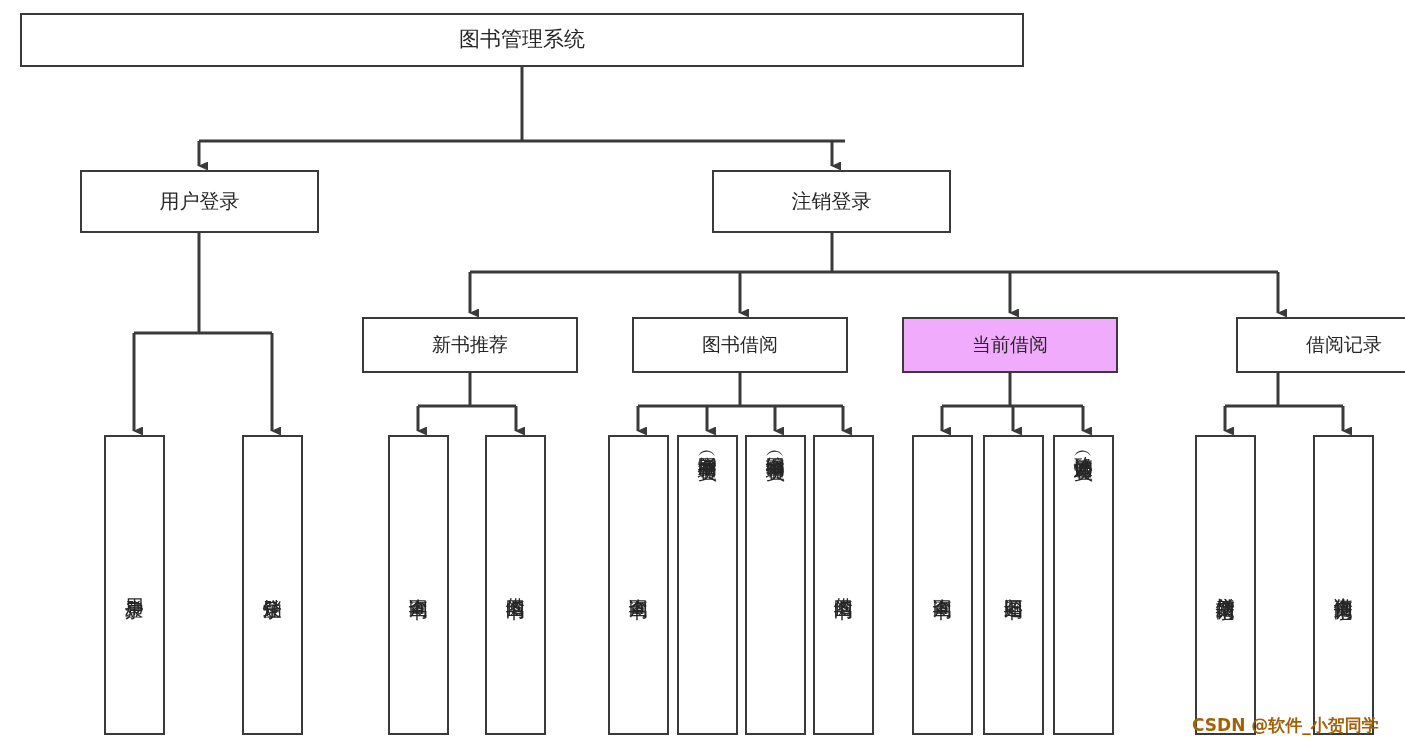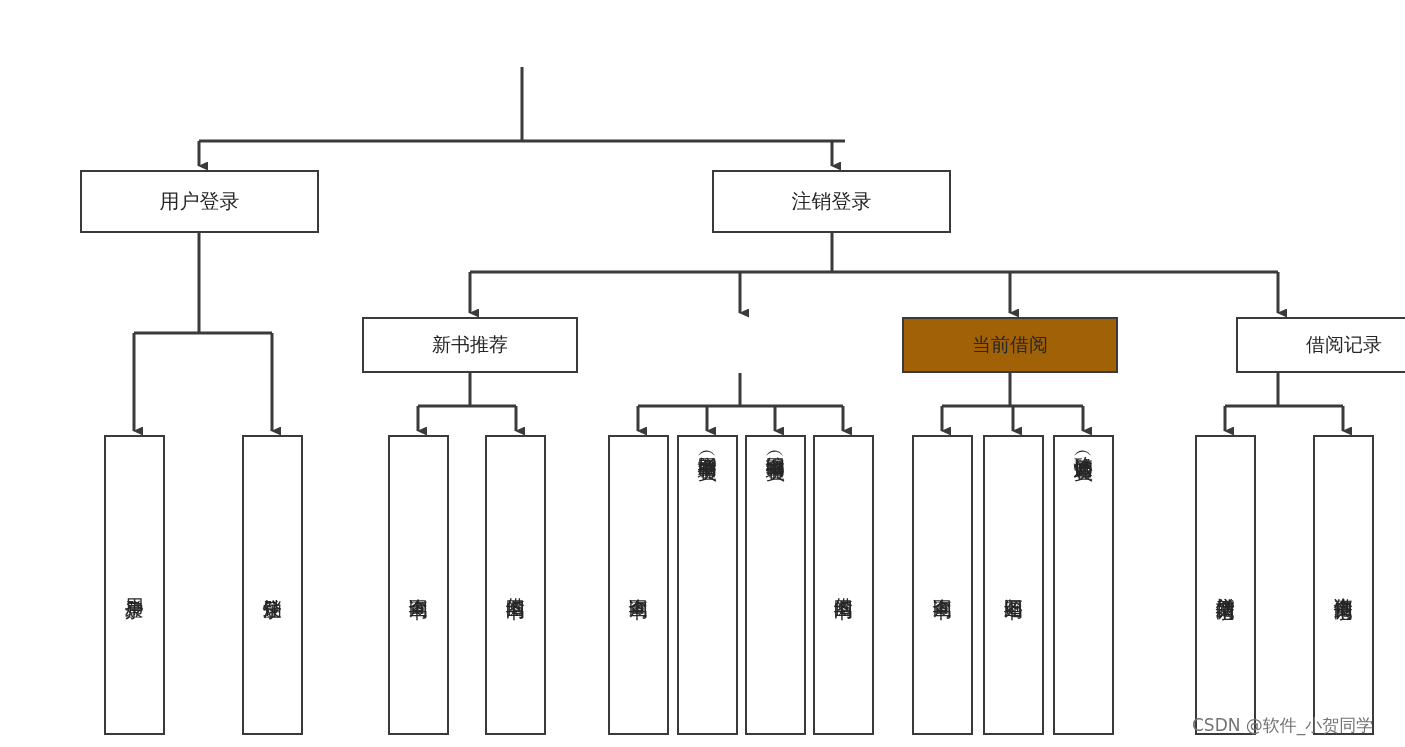--- a/index.html
+++ b/index.html
@@ -120,36 +120,38 @@
       <path d="M1013,406 L1013,431" marker-end="url(#arrowhead)"></path>
       <path d="M1083,406 L1083,431" marker-end="url(#arrowhead)"></path>
 
       <path d="M1278,373 L1278,406"></path>
       <path d="M1225,406 L1343,406"></path>
       <path d="M1225,406 L1225,431" marker-end="url(#arrowhead)"></path>
       <path d="M1343,406 L1343,431" marker-end="url(#arrowhead)"></path>
     </g>
   </svg>
 
+  <div class="node node-root" style="left: 20px; top: 13px; width: 1004px; height: 54px; border-color: rgb(58, 58, 58); background: rgb(255, 255, 255); color: rgb(38, 38, 38);">图书管理系统</div>
 
   <div class="node node-l1" style="left: 80px; top: 170px; width: 239px; height: 63px; border-color: rgb(58, 58, 58); background: rgb(255, 255, 255); color: rgb(38, 38, 38);">用户登录</div>
   <div class="node node-l1" style="left: 712px; top: 170px; width: 239px; height: 63px; border-color: rgb(58, 58, 58); background: rgb(255, 255, 255); color: rgb(38, 38, 38);">注销登录</div>
 
   <div class="node node-l2" style="left: 362px; top: 317px; width: 216px; height: 56px; border-color: rgb(58, 58, 58); background: rgb(255, 255, 255); color: rgb(38, 38, 38);">新书推荐</div>
-  <div class="node node-l2" style="left: 902px; top: 317px; width: 216px; height: 56px; border-color: rgb(58, 58, 58); background: #a16207; color: rgb(38, 38, 38);">当前借阅</div>
+  <div class="node node-l2" style="left: 632px; top: 317px; width: 216px; height: 56px; border-color: rgb(58, 58, 58); background: rgb(255, 255, 255); color: rgb(38, 38, 38);">图书借阅</div>
+  <div class="node node-l2" style="left: 902px; top: 317px; width: 216px; height: 56px; border-color: rgb(58, 58, 58); background: #f0abfc; color: rgb(38, 38, 38);">当前借阅</div>
   <div class="node node-l2" style="left: 1236px; top: 317px; width: 216px; height: 56px; border-color: rgb(58, 58, 58); background: rgb(255, 255, 255); color: rgb(38, 38, 38);">借阅记录</div>
 
   <div class="node node-leaf" style="left: 104px; top: 435px; width: 61px; height: 300px; border-color: rgb(58, 58, 58); background: rgb(255, 255, 255); color: rgb(38, 38, 38);">用户登录</div>
   <div class="node node-leaf" style="left: 242px; top: 435px; width: 61px; height: 300px; border-color: rgb(58, 58, 58); background: rgb(255, 255, 255); color: rgb(38, 38, 38);">注销登录</div>
   <div class="node node-leaf" style="left: 388px; top: 435px; width: 61px; height: 300px; border-color: rgb(58, 58, 58); background: rgb(255, 255, 255); color: rgb(38, 38, 38);">查询图书</div>
   <div class="node node-leaf" style="left: 485px; top: 435px; width: 61px; height: 300px; border-color: rgb(58, 58, 58); background: rgb(255, 255, 255); color: rgb(38, 38, 38);">借阅图书</div>
   <div class="node node-leaf" style="left: 608px; top: 435px; width: 61px; height: 300px; border-color: rgb(58, 58, 58); background: rgb(255, 255, 255); color: rgb(38, 38, 38);">查询图书</div>
   <div class="node node-leaf leaf-top" style="left: 677px; top: 435px; width: 61px; height: 300px; border-color: rgb(58, 58, 58); background: rgb(255, 255, 255); color: rgb(38, 38, 38);">新增图书（管理员）</div>
   <div class="node node-leaf leaf-top" style="left: 745px; top: 435px; width: 61px; height: 300px; border-color: rgb(58, 58, 58); background: rgb(255, 255, 255); color: rgb(38, 38, 38);">编辑图书（管理员）</div>
   <div class="node node-leaf" style="left: 813px; top: 435px; width: 61px; height: 300px; border-color: rgb(58, 58, 58); background: rgb(255, 255, 255); color: rgb(38, 38, 38);">借阅图书</div>
   <div class="node node-leaf" style="left: 912px; top: 435px; width: 61px; height: 300px; border-color: rgb(58, 58, 58); background: rgb(255, 255, 255); color: rgb(38, 38, 38);">查询图书</div>
   <div class="node node-leaf" style="left: 983px; top: 435px; width: 61px; height: 300px; border-color: rgb(58, 58, 58); background: rgb(255, 255, 255); color: rgb(38, 38, 38);">归还图书</div>
   <div class="node node-leaf leaf-top" style="left: 1053px; top: 435px; width: 61px; height: 300px; border-color: rgb(58, 58, 58); background: rgb(255, 255, 255); color: rgb(38, 38, 38);">确认归还（管理员）</div>
   <div class="node node-leaf" style="left: 1195px; top: 435px; width: 61px; height: 300px; border-color: rgb(58, 58, 58); background: rgb(255, 255, 255); color: rgb(38, 38, 38);">新增借阅记录</div>
   <div class="node node-leaf" style="left: 1313px; top: 435px; width: 61px; height: 300px; border-color: rgb(58, 58, 58); background: rgb(255, 255, 255); color: rgb(38, 38, 38);">查询借阅记录</div>
 
-  <div id="watermark" style="color: #737373;">CSDN @软件_小贺同学</div>
+  <div id="watermark" style="color: #a16207; font-weight: bold;">CSDN @软件_小贺同学</div>
 </div>
 
 </body></html>

